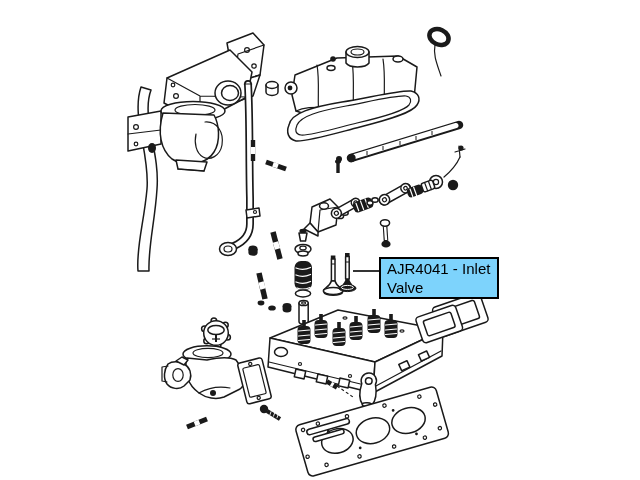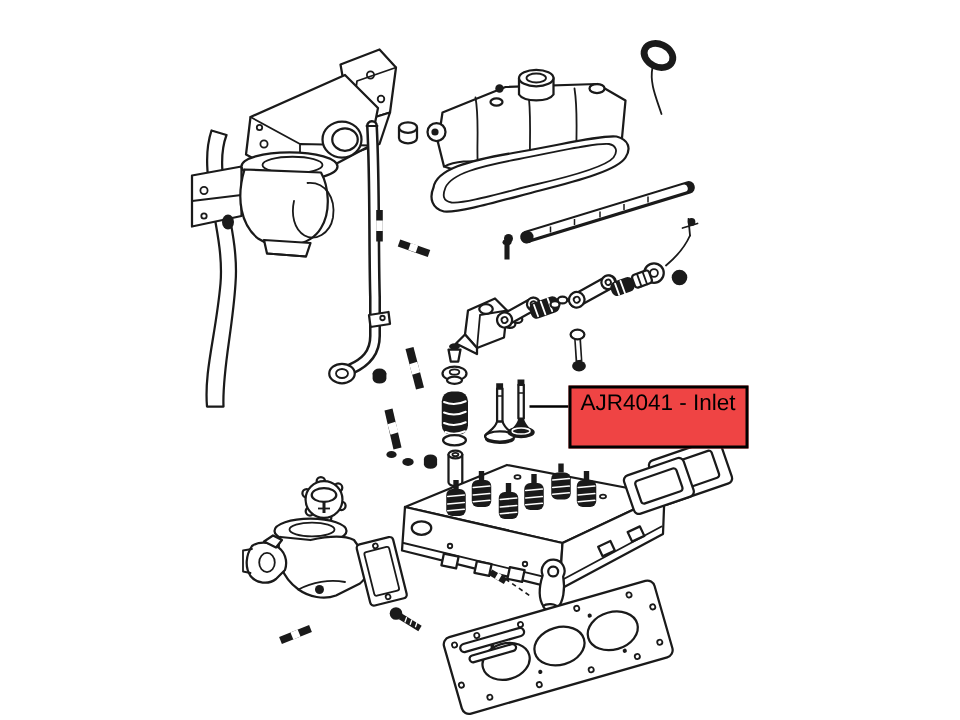--- a/index.html
+++ b/index.html
@@ -4,21 +4,21 @@
 <style>
   html,body{margin:0;padding:0;background:#ffffff;}
   .stage{position:relative;width:640px;height:480px;background:#fff;overflow:hidden;
          font-family:"Liberation Sans",sans-serif;}
   .stage svg{position:absolute;left:0;top:0;}
   
   .ln{fill:#fff;stroke:#1a1a1a;stroke-width:1.5;stroke-linejoin:round;stroke-linecap:round;}
   .no{fill:none;stroke:#1a1a1a;stroke-width:1.2;stroke-linejoin:round;stroke-linecap:round;}
   .bk{fill:#1a1a1a;stroke:none;}
   .wl{fill:none;stroke:#ffffff;stroke-linecap:round;}
-  .callout{position:absolute;left:379px;top:257px;width:120px;height:42px;background:#ef4444;
+  .callout{position:absolute;left:379px;top:257px;width:120px;height:42px;background:#7dd3fc;
            border:2px solid #000;box-sizing:border-box;padding:1px 2px 0 6px;
            font-size:15px;line-height:18.5px;color:#000;z-index:5;cursor:pointer;}
 </style>
 </head>
 <body>
 
 <div class="stage">
 
 <svg width="640" height="480" viewBox="0 0 640 480">
 
@@ -357,15 +357,16 @@
     <circle class="bk" cx="330" cy="419" r="1.4"></circle>
         <circle class="bk" cx="356" cy="444" r="1.4"></circle>
     <circle class="bk" cx="398" cy="417" r="1.4"></circle>
         <circle class="bk" cx="414" cy="446" r="1.4"></circle>
   </g>
 
 </svg>
 
 <div class="callout">
   <div>AJR4041 - Inlet</div>
+  <div>Valve</div>
 </div>
 
 </div>
 
 </body></html>

